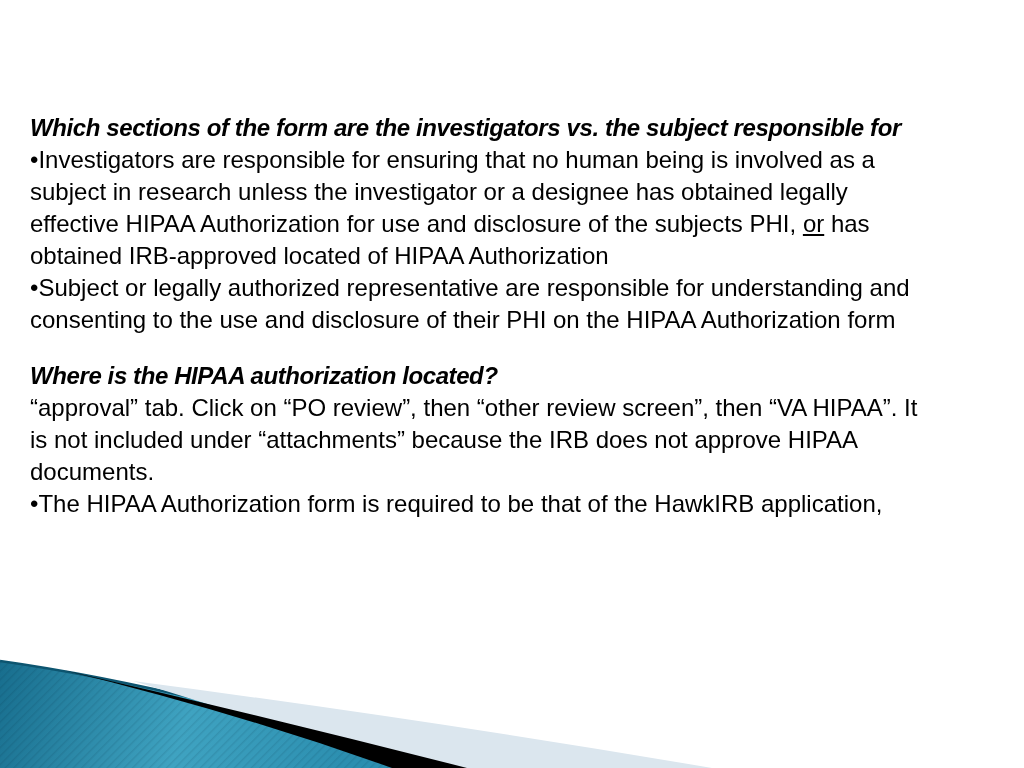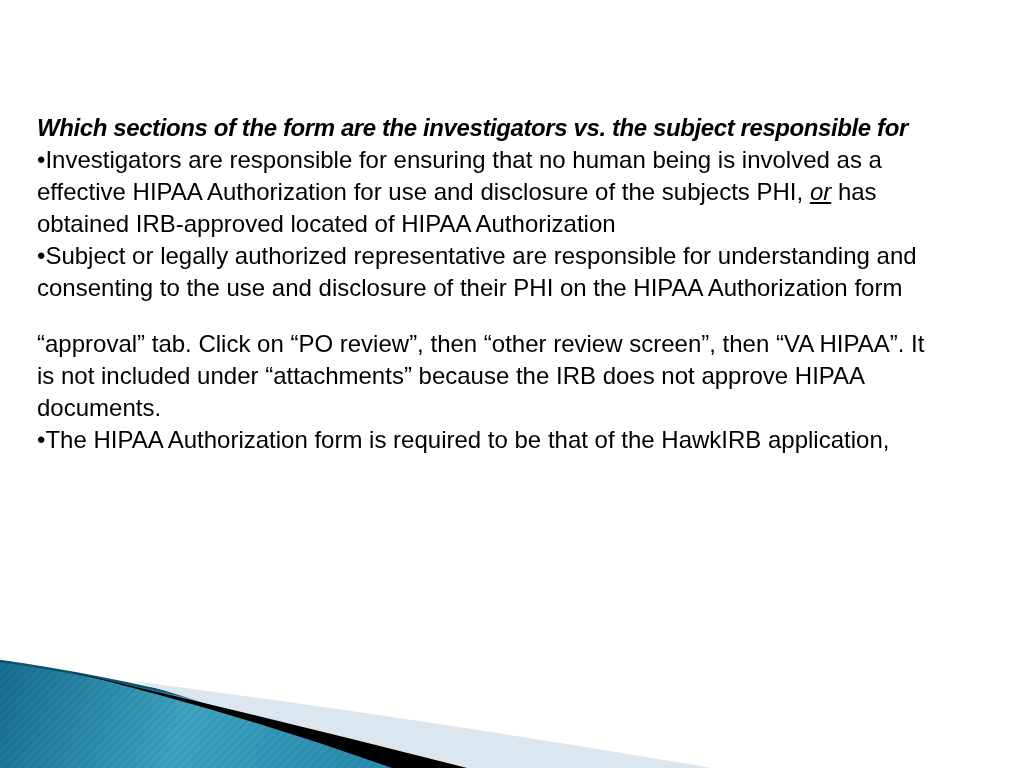--- a/index.html
+++ b/index.html
@@ -25,57 +25,57 @@
     left: 30px;
     right: 0;
     color: #000000;
   }
   .line {
     font-size: 24px;
     line-height: 32px;
     height: 32px;
     white-space: pre;
     color: #000000;
-    margin-left: 7px;
   }
   .line.heading {
     font-weight: bold;
     font-style: italic;
     letter-spacing: -0.4px;
   }
   .line.blank {
     height: 24px;
     line-height: 24px;
   }
   .em-underline {
-    font-style: italic;
     text-decoration: underline;
   }
   .decoration-svg {
     position: absolute;
     left: 0;
     top: 0;
     width: 1024px;
     height: 768px;
     pointer-events: none;
   }
 </style>
 </head>
 <body>
 
 <div class="slide">
 
   <div class="text-block" id="text-block">
       <div class="line heading">Which sections of the form are the investigators vs. the subject responsible for</div>
       <div class="line body">•Investigators are responsible for ensuring that no human being is involved as a</div>
+      <div class="line body">subject in research unless the investigator or a designee has obtained legally</div>
       <div class="line body"><span>effective HIPAA Authorization for use and disclosure of the subjects PHI, </span><span class="em-underline">or</span><span> has</span></div>
       <div class="line body">obtained IRB-approved located of HIPAA Authorization</div>
       <div class="line body">•Subject or legally authorized representative are responsible for understanding and</div>
       <div class="line body">consenting to the use and disclosure of their PHI on the HIPAA Authorization form</div>
       <div class="line blank"></div>
+      <div class="line heading">Where is the HIPAA authorization located?</div>
       <div class="line body">“approval” tab. Click on “PO review”, then “other review screen”, then “VA HIPAA”. It</div>
       <div class="line body">is not included under “attachments” because the IRB does not approve HIPAA</div>
       <div class="line body">documents.</div>
       <div class="line body">•The HIPAA Authorization form is required to be that of the HawkIRB application,</div>
     </div>
 
   <svg class="decoration-svg" viewBox="0 0 1024 768" aria-hidden="true">
     <defs>
       <linearGradient id="tealGrad" gradientUnits="userSpaceOnUse" x1="0" y1="655" x2="340" y2="768">
         <stop offset="0" stop-color="#176d8d"></stop>

